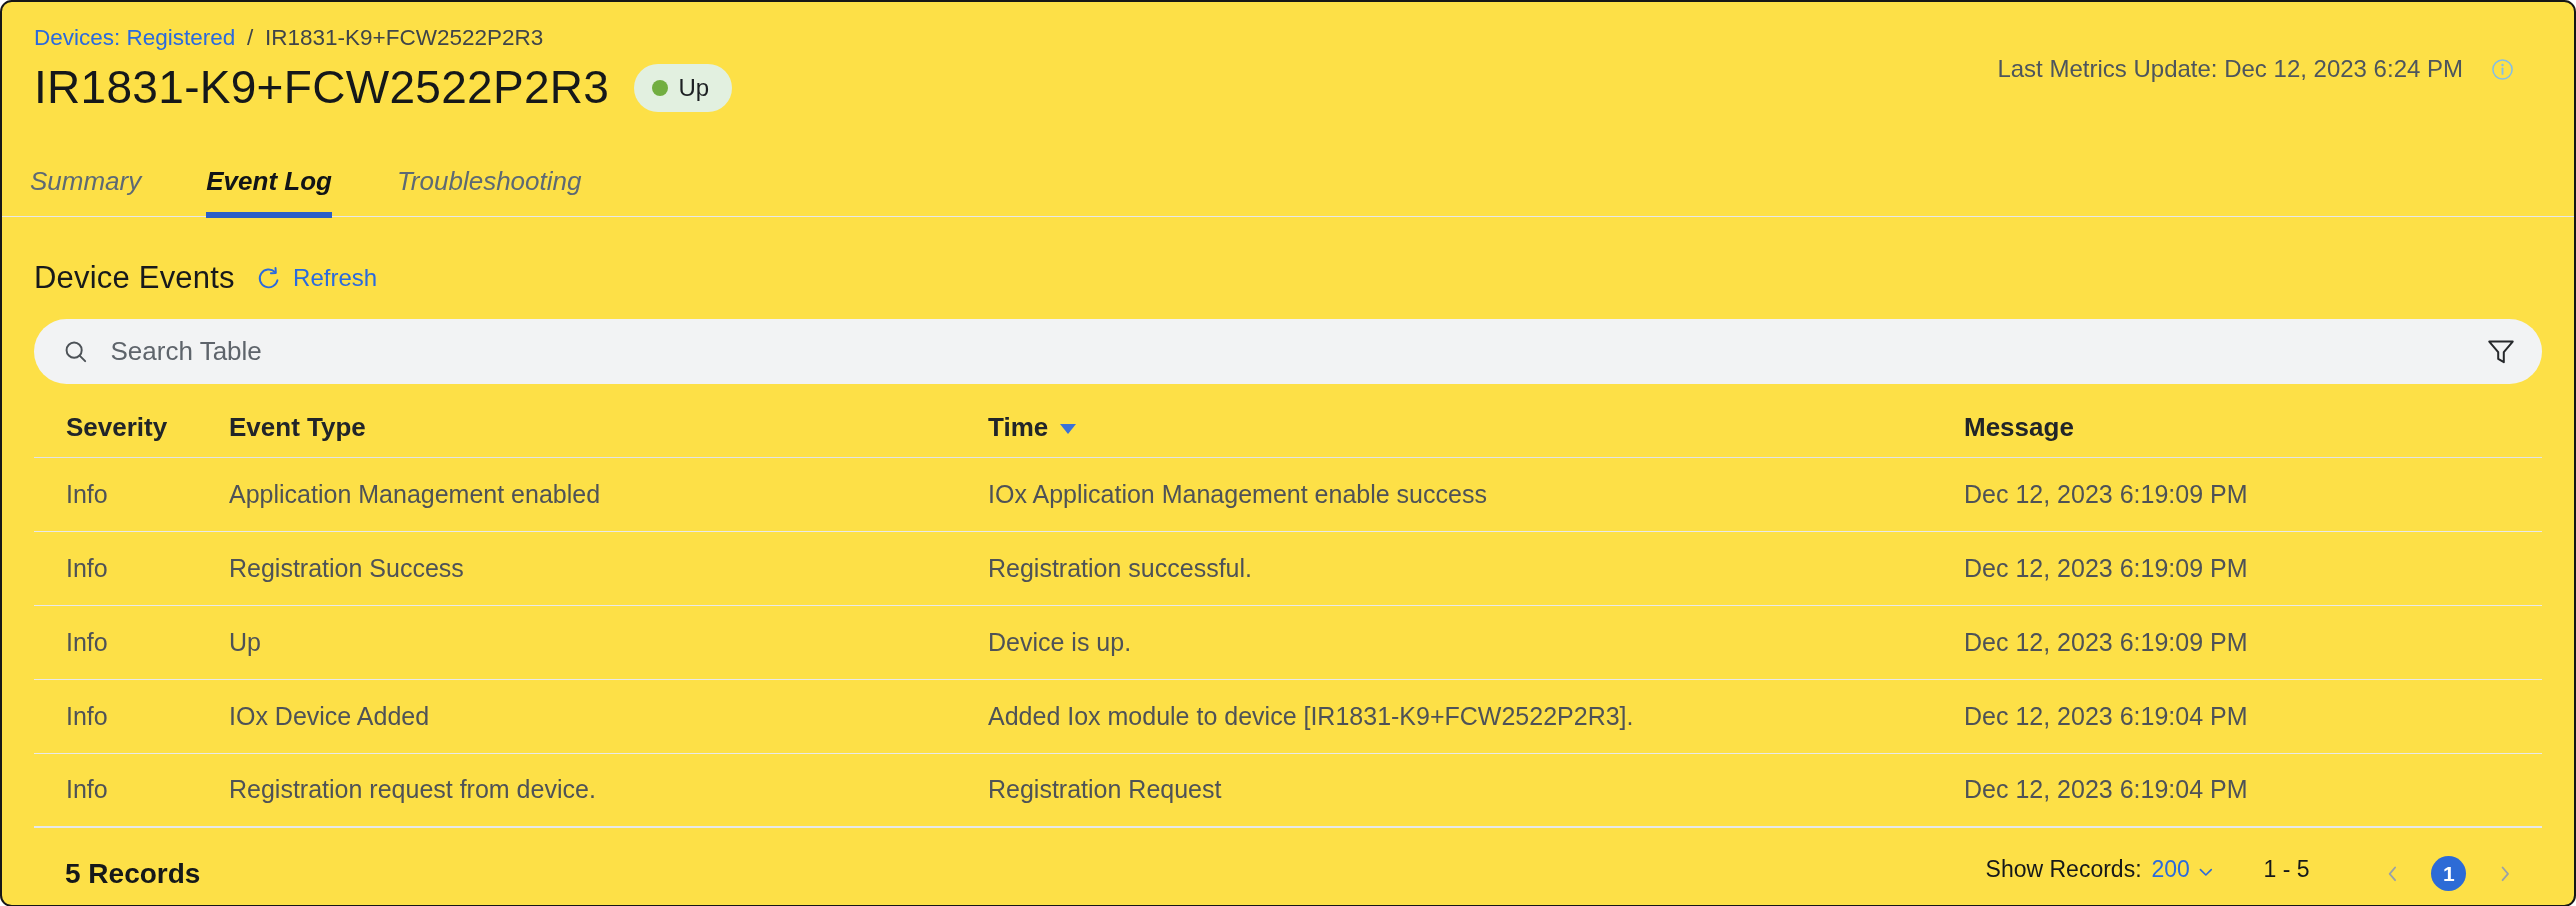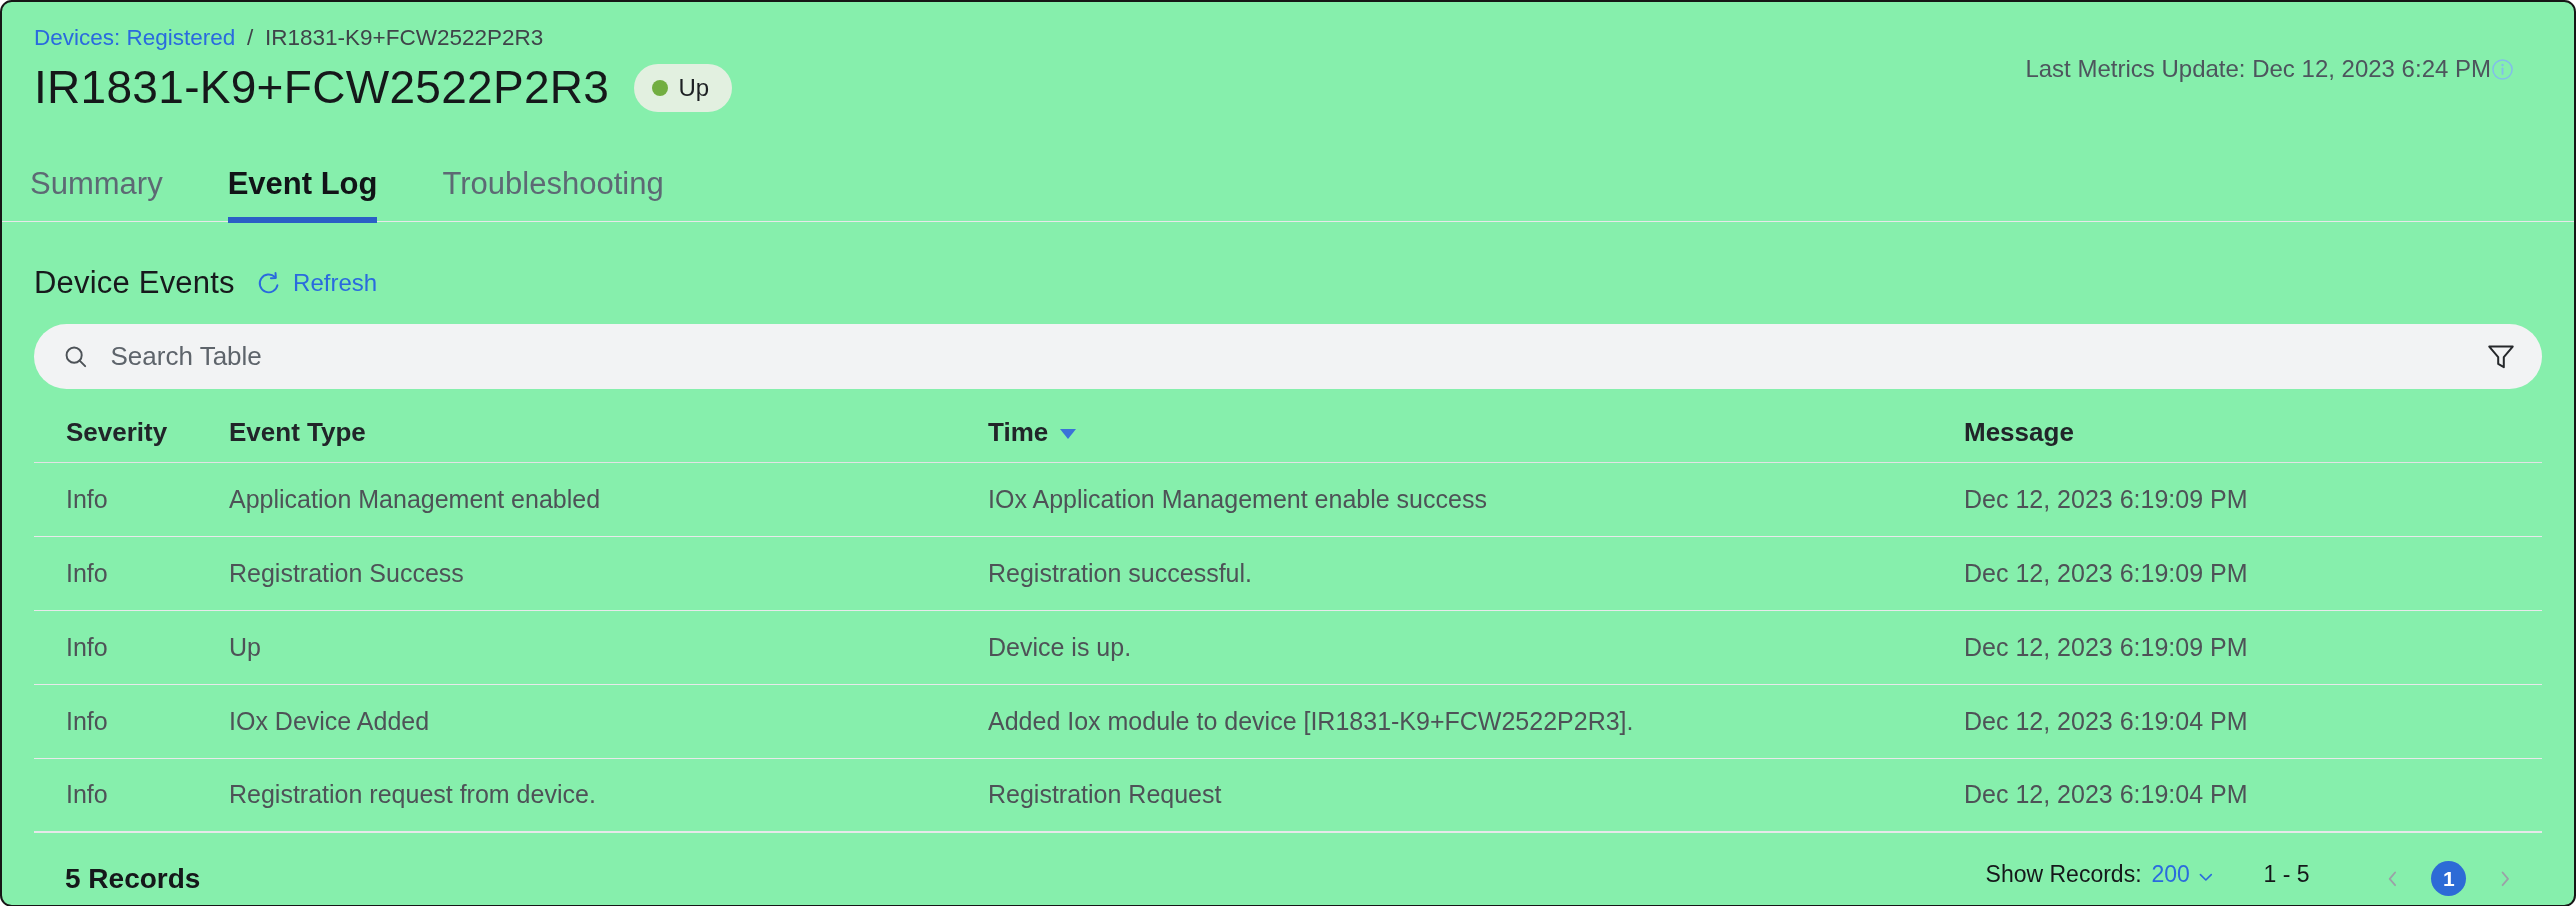--- a/index.html
+++ b/index.html
@@ -5,21 +5,21 @@
   * { box-sizing: border-box; margin: 0; padding: 0; }
   html, body { background: #ffffff; }
   body {
     width: 2576px; height: 907px;
     font-family: "Liberation Sans", sans-serif;
     color: #15181a;
   }
   .frame {
     position: relative;
     width: 2576px; height: 907px;
-    background: #86efac;
+    background: #fde047;
     border: 2.5px solid var(--frame-border, #161616);
     border-radius: 11.7px;
     overflow: hidden;
   }
 
   
   .header { position: relative; padding: 21.7px 32px 0 32px; }
   .breadcrumb { font-size: 22.5px; line-height: 1.2; display: flex; align-items: center; gap: 11.7px; }
   .breadcrumb a { color: var(--accent, #2a6ade); text-decoration: none; cursor: pointer; }
   .breadcrumb .sep { color: #3f4449; }
@@ -30,40 +30,41 @@
   .status-badge {
     display: inline-flex; align-items: center; gap: 10.8px;
     background: var(--status-bg, #e2f0e0);
     border-radius: 27px; padding: 10px 22.5px 10px 17.5px;
     font-size: 24px; color: #1d2023;
   }
   .status-dot { width: 16px; height: 16px; border-radius: 50%; background: var(--status-dot, #72ae41); }
 
   .last-metrics {
     position: absolute; top: 53px; right: 60px;
-    display: flex; align-items: center; gap: 0;
+    display: flex; align-items: center; gap: 28px;
     font-size: 24px; color: #4d555d;
   }
 
   
   .tabs {
     margin-top: 55px;
     padding: 0 28px;
     border-bottom: 1.7px solid #e7e8ea;
     display: flex;
   }
   .tab {
     position: relative;
-    font-size: 31px; line-height: 1;
+    font-size: 26px; line-height: 1;
     color: #5d6974;
     padding-bottom: 22.5px;
     margin-right: 65px;
     cursor: pointer;
     background: none; border: none;
     font-family: inherit;
+    font-style: italic;
   }
   .tab.active { color: #111417; font-weight: 700; }
   .tab.active::after {
     content: ""; position: absolute; left: 0; right: 0; bottom: -1.7px;
     height: 5.8px; background: var(--underline, #2b5fc6);
   }
 
   
   .section-row { margin: 43px 32px 4px 32px; display: flex; align-items: center; gap: 20px; }
   .section-title { font-size: 31px; font-weight: 400; color: #17191c; letter-spacing: 0.2px; }

